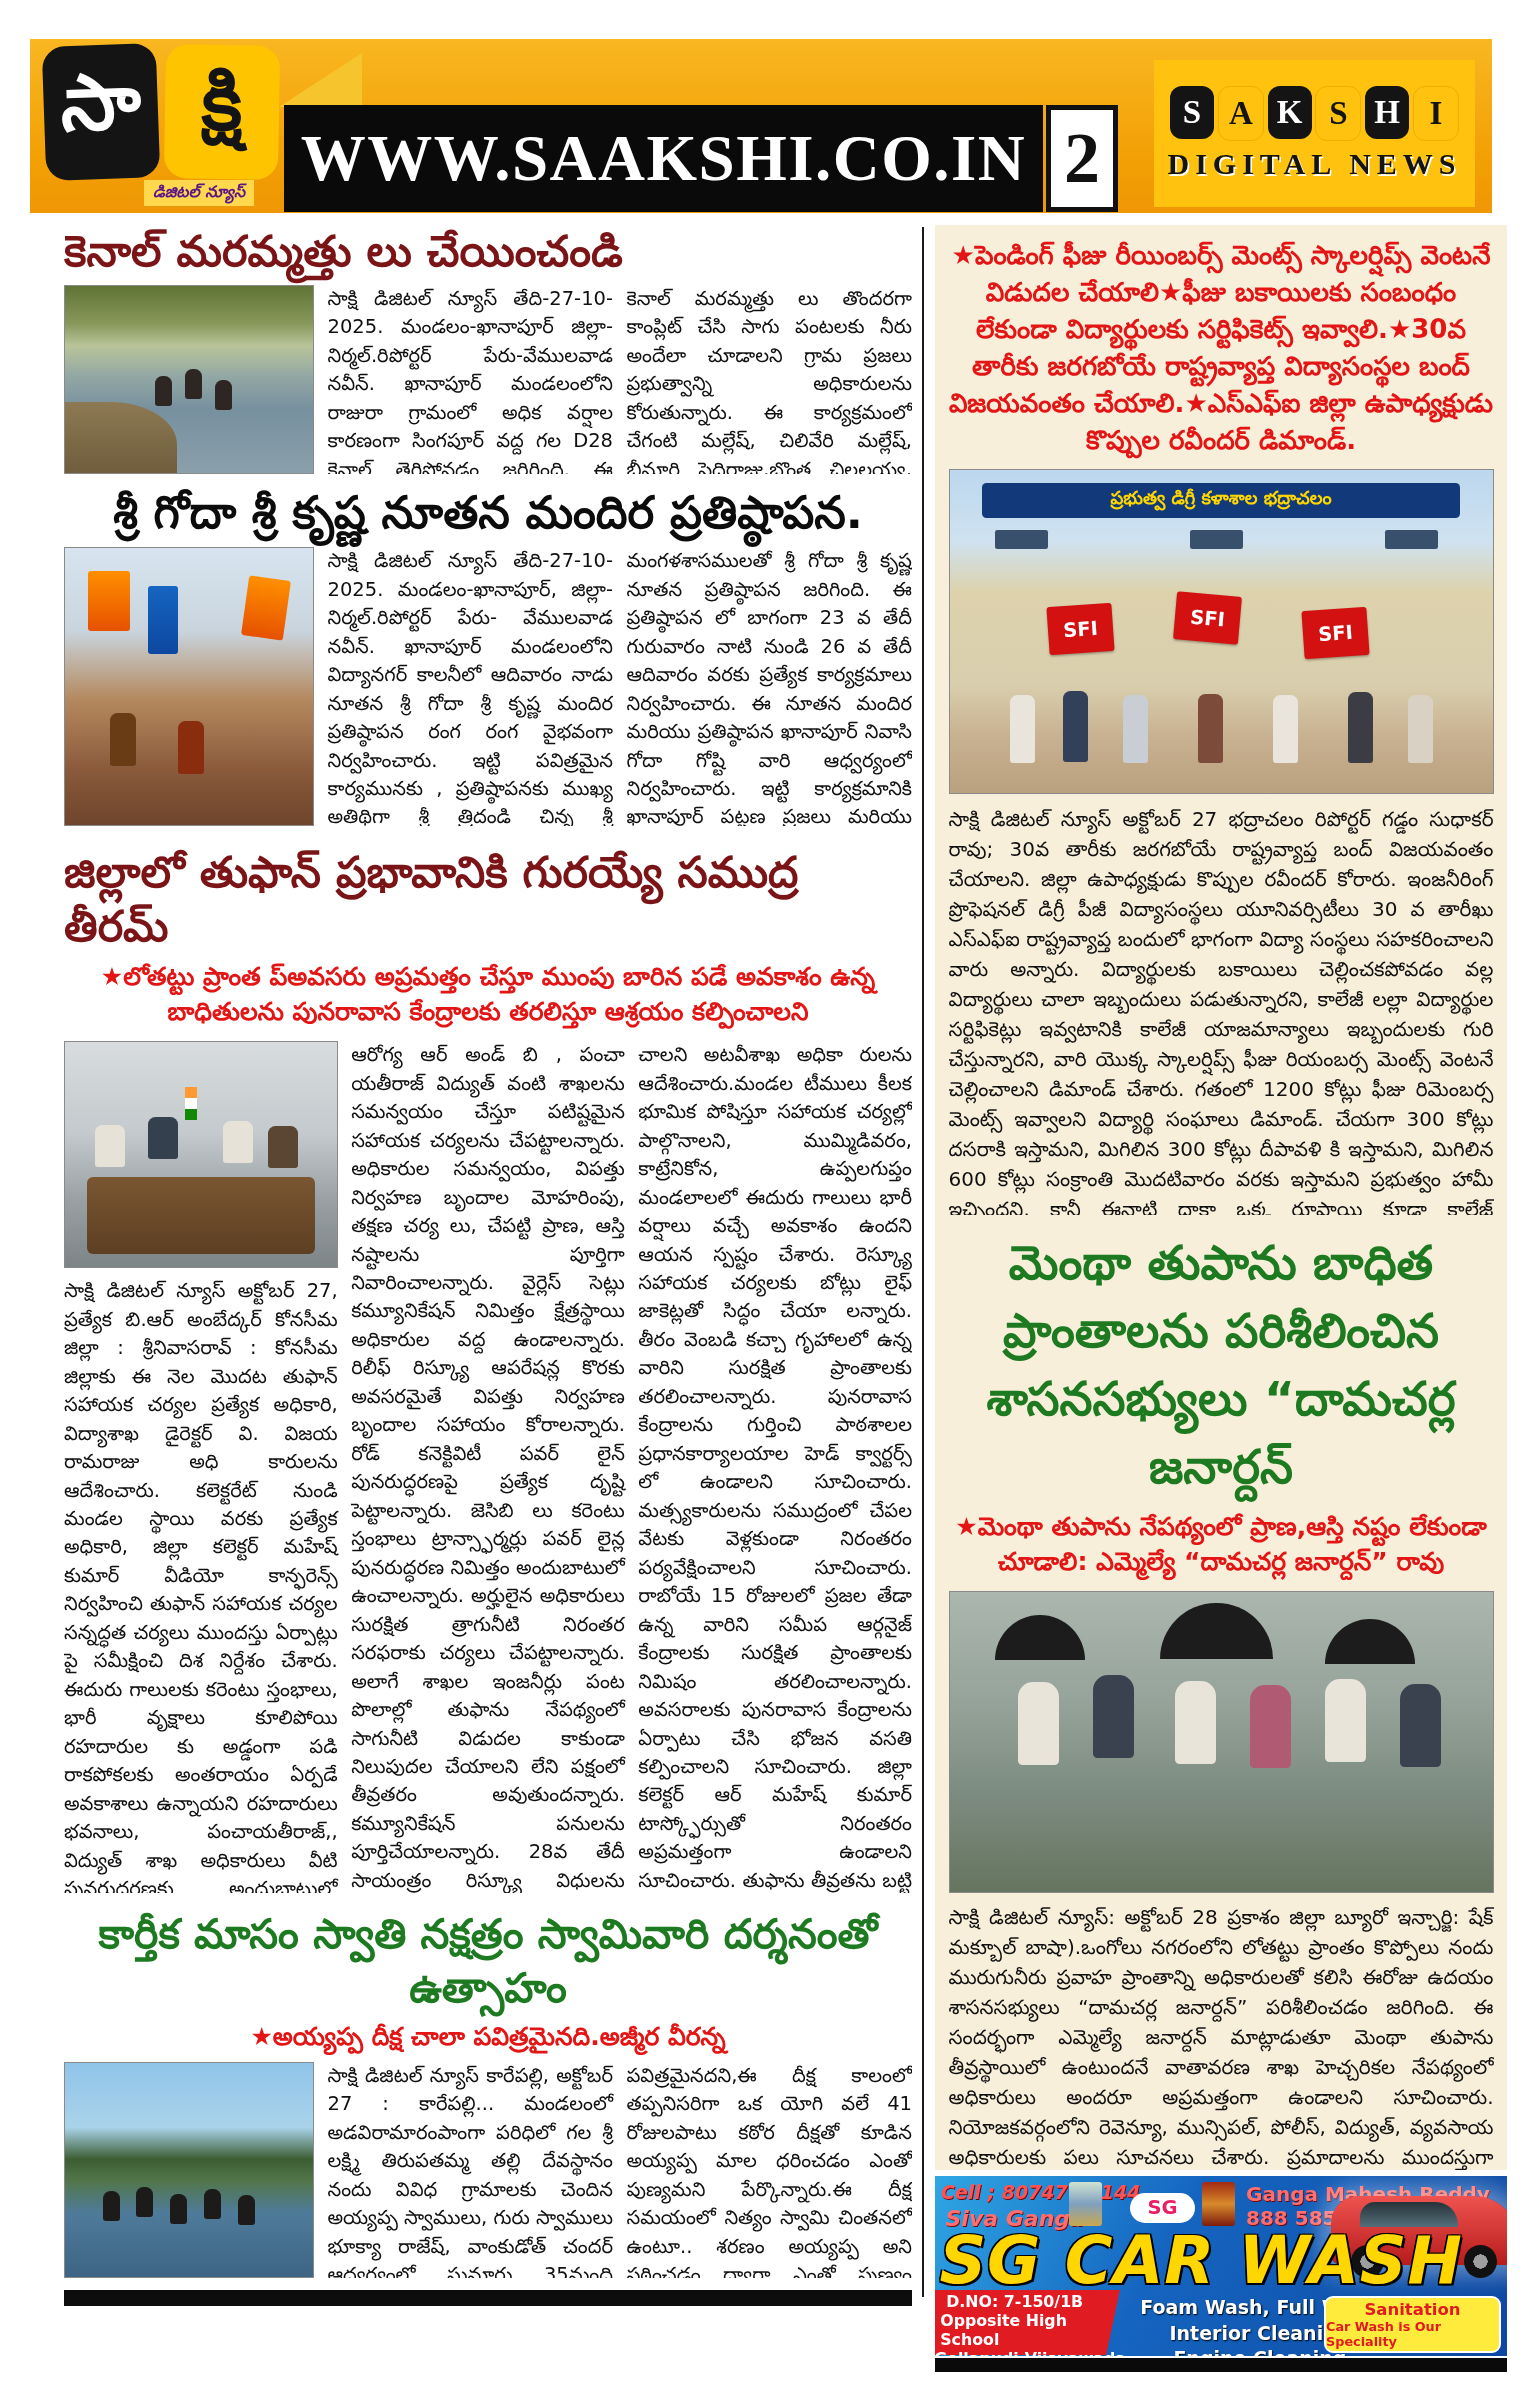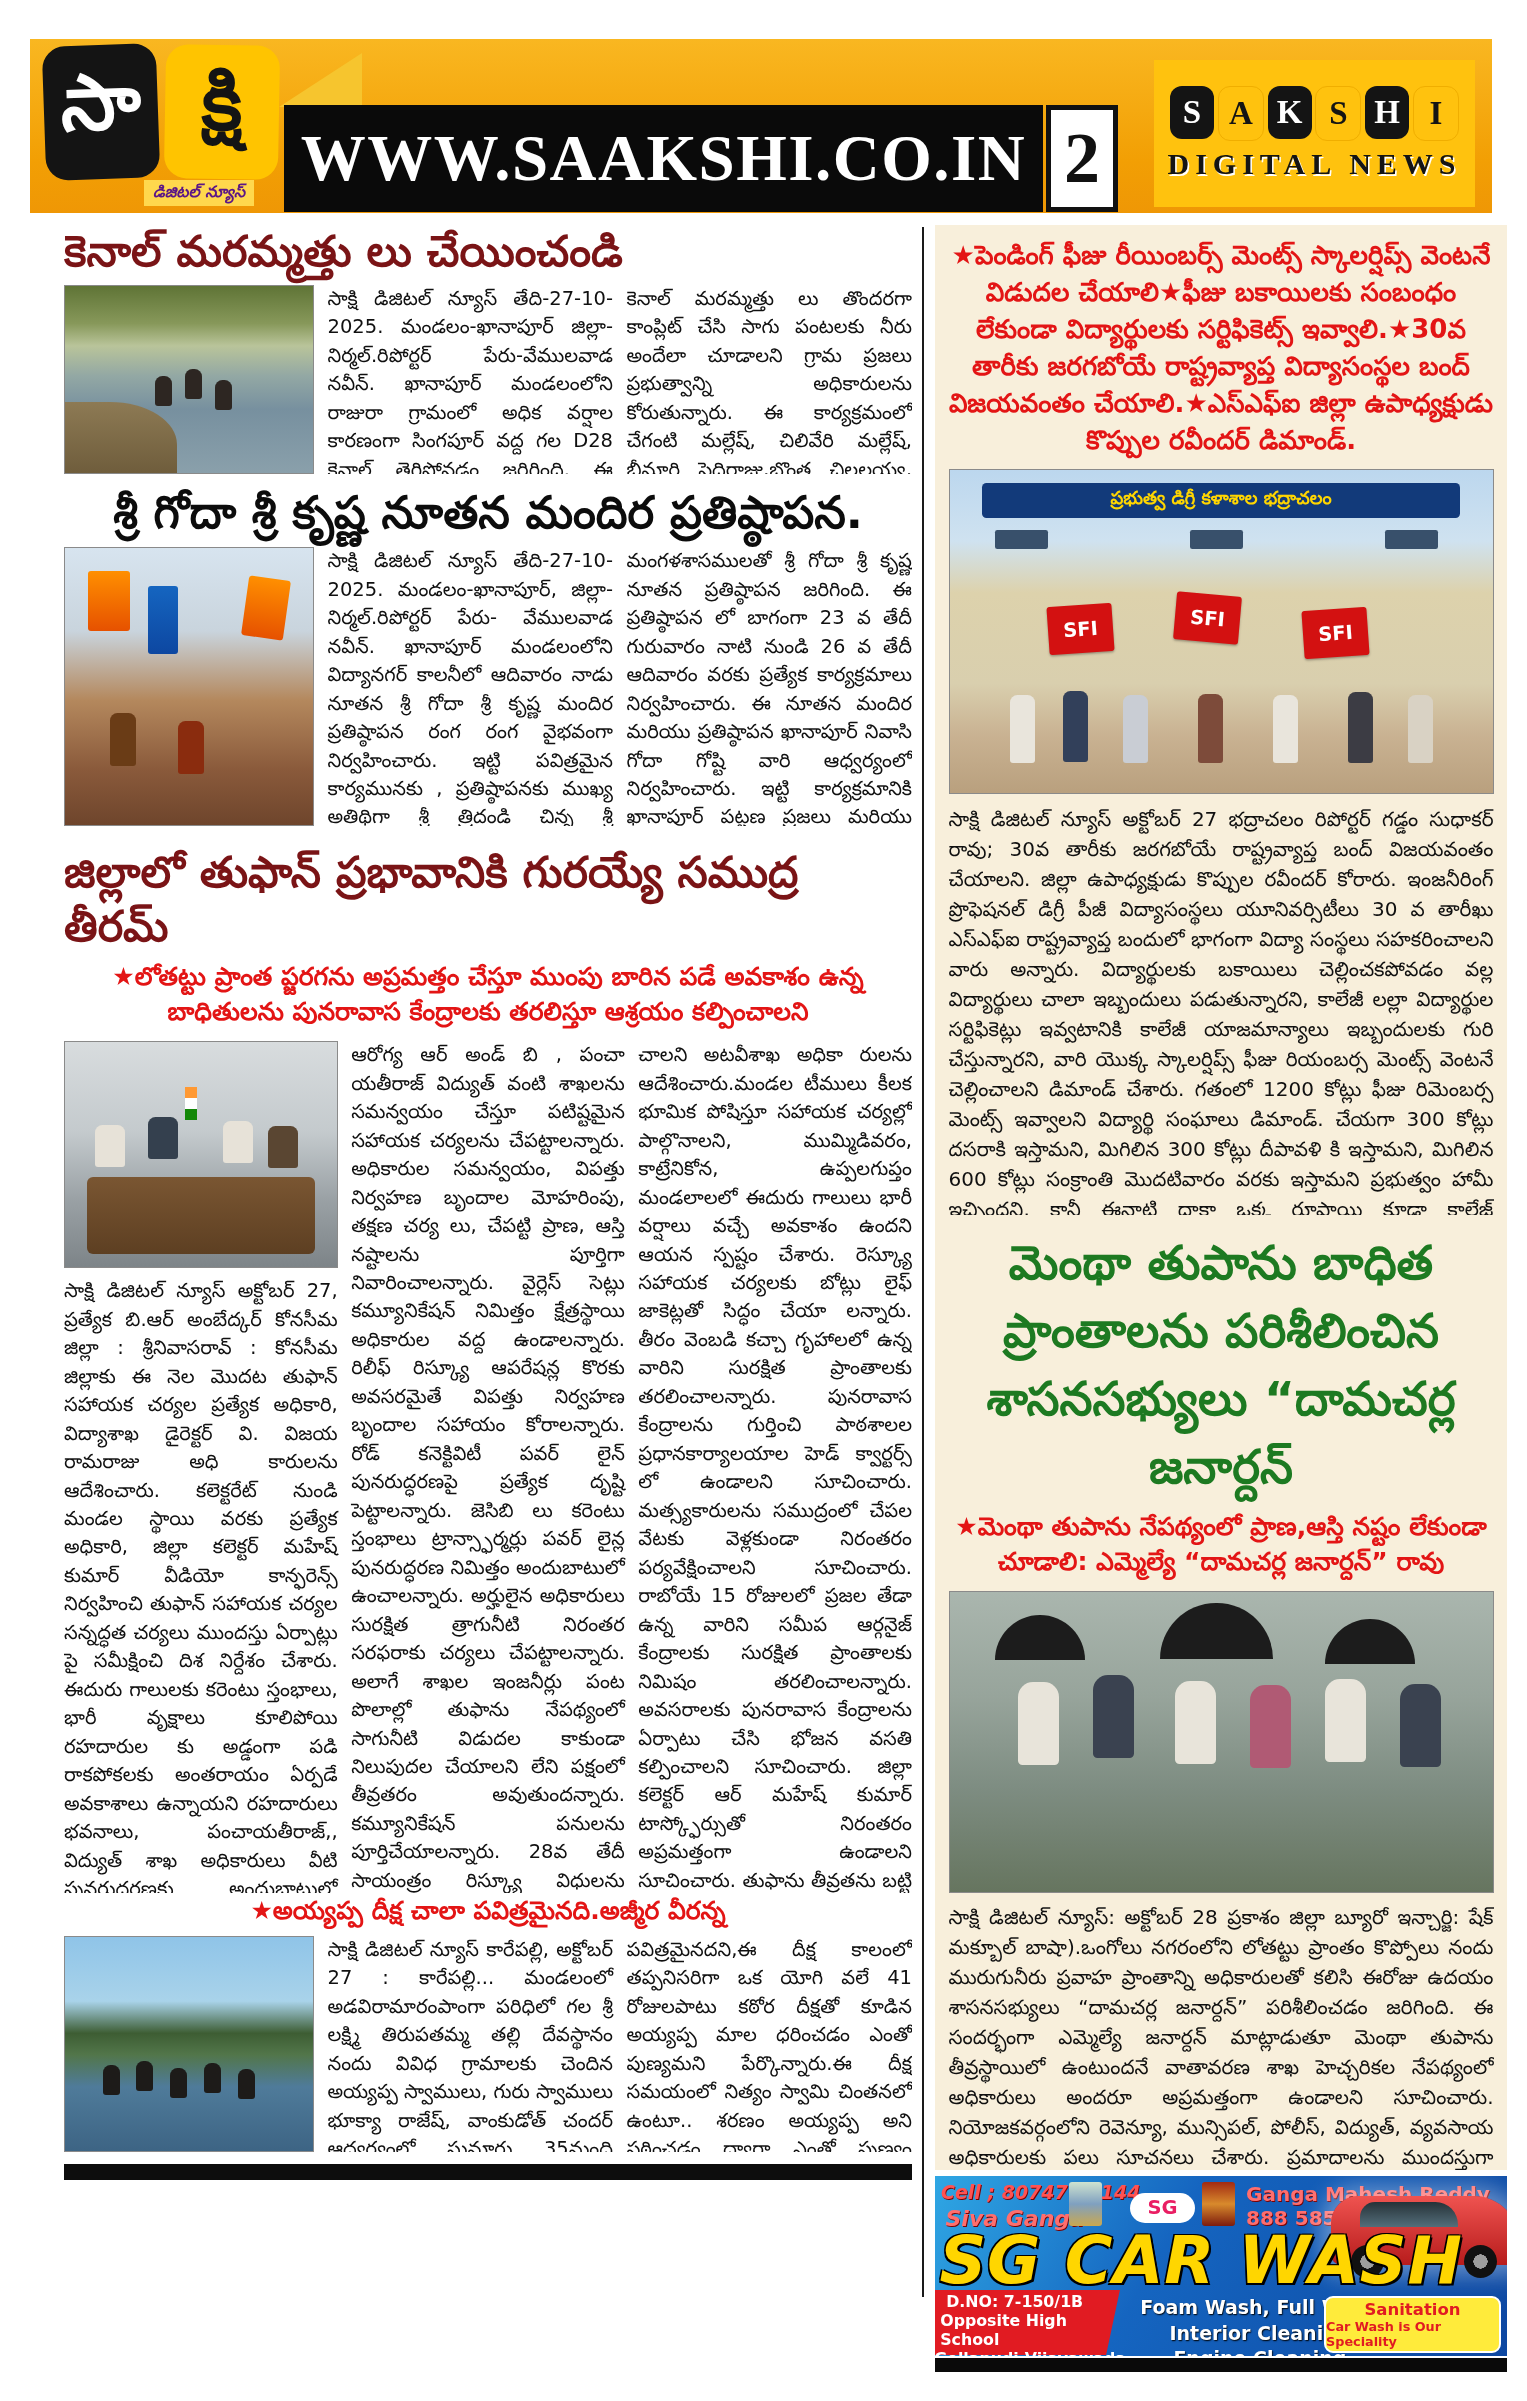--- a/index.html
+++ b/index.html
@@ -153,37 +153,38 @@
         <div class="flag-blue" style="left:83px;top:38px;"></div>
         <div class="flag-orange" style="left:180px;top:30px;transform:rotate(8deg);"></div>
         <div class="person-dot" style="left:45px;top:165px;width:25.5px;height:53px;background:#6a3c16;"></div>
         <div class="person-dot" style="left:113px;top:173px;width:25.5px;height:53px;background:#8a2c0e;"></div>
       </div>
       <div class="bodytext">సాక్షి డిజిటల్ న్యూస్ తేది-27-10-2025. మండలం-ఖానాపూర్, జిల్లా-నిర్మల్.రిపోర్టర్ పేరు- వేములవాడ నవీన్. ఖానాపూర్ మండలంలోని విద్యానగర్ కాలనీలో ఆదివారం నాడు నూతన శ్రీ గోదా శ్రీ కృష్ణ మందిర ప్రతిష్ఠాపన రంగ రంగ వైభవంగా నిర్వహించారు. ఇట్టి పవిత్రమైన కార్యమునకు , ప్రతిష్ఠాపనకు ముఖ్య అతిథిగా శ్రీ త్రిదండి చిన్న శ్రీ మాన్నారాయణ రామానుజ జీయర్ స్వామి వారి ప్రత్యక్ష పర్యవేక్షణలో శ్రీ ఉవే శ్రీమాన్ ఎస్. వి. కె శ్రీనివాస రాఘవాచార్య స్వామి వారి</div>
       <div class="bodytext">మంగళశాసములతో శ్రీ గోదా శ్రీ కృష్ణ నూతన ప్రతిష్ఠాపన జరిగింది. ఈ ప్రతిష్ఠాపన లో బాగంగా 23 వ తేదీ గురువారం నాటి నుండి 26 వ తేదీ ఆదివారం వరకు ప్రత్యేక కార్యక్రమాలు నిర్వహించారు. ఈ నూతన మందిర మరియు ప్రతిష్ఠాపన ఖానాపూర్ నివాసి గోదా గోష్టి వారి ఆధ్వర్యంలో నిర్వహించారు. ఇట్టి కార్యక్రమానికి ఖానాపూర్ పట్టణ ప్రజలు మరియు భక్తులు అధిక సంఖ్యలో పాల్గొని ఇట్టి మహోత్తర కార్యక్రమాన్ని విజయవంతం చేశారు.</div>
     </div>
 
     <div class="hl-maroon h3m">జిల్లాలో తుఫాన్ ప్రభావానికి గురయ్యే సముద్ర తీరమ్</div>
-    <div class="subhead-red sub3">★లోతట్టు ప్రాంత ప్జరగను అప్రమత్తం చేస్తూ ముంపు బారిన పడే అవకాశం ఉన్న బాధితులను పునరావాస కేంద్రాలకు తరలిస్తూ ఆశ్రయం కల్పించాలని</div>
+    <div class="subhead-red sub3">★లోతట్టు ప్రాంత ప్అవసరు అప్రమత్తం చేస్తూ ముంపు బారిన పడే అవకాశం ఉన్న బాధితులను పునరావాస కేంద్రాలకు తరలిస్తూ ఆశ్రయం కల్పించాలని</div>
     <div class="article-3col">
       <div class="c3">
         <div class="photo ph-meeting" style="height:225px;margin-bottom:9px;flex:none;">
           <div class="tricolor" style="left:120px;top:45px;"></div>
           <div class="table-top"></div>
           <div class="person-dot" style="left:30px;top:83px;width:30px;height:42px;background:#e7e2d8;"></div>
           <div class="person-dot" style="left:83px;top:75px;width:30px;height:42px;background:#34404e;"></div>
           <div class="person-dot" style="left:158px;top:79px;width:30px;height:42px;background:#e7e2d8;"></div>
           <div class="person-dot" style="left:203px;top:84px;width:30px;height:42px;background:#5a4632;"></div>
         </div>
         <div class="bodytext">సాక్షి డిజిటల్ న్యూస్ అక్టోబర్ 27, ప్రత్యేక బి.ఆర్ అంబేద్కర్ కోనసీమ జిల్లా : శ్రీనివాసరావ్ : కోనసీమ జిల్లాకు ఈ నెల మొదట తుఫాన్ సహాయక చర్యల ప్రత్యేక అధికారి, విద్యాశాఖ డైరెక్టర్ వి. విజయ రామరాజు అధి కారులను ఆదేశించారు. కలెక్టరేట్ నుండి మండల స్థాయి వరకు ప్రత్యేక అధికారి, జిల్లా కలెక్టర్ మహేష్ కుమార్ వీడియో కాన్ఫరెన్స్ నిర్వహించి తుఫాన్ సహాయక చర్యల సన్నద్ధత చర్యలు ముందస్తు ఏర్పాట్లు పై సమీక్షించి దిశ నిర్దేశం చేశారు. ఈదురు గాలులకు కరెంటు స్తంభాలు, భారీ వృక్షాలు కూలిపోయి రహదారుల కు అడ్డంగా పడి రాకపోకలకు అంతరాయం ఏర్పడే అవకాశాలు ఉన్నాయని రహదారులు భవనాలు, పంచాయతీరాజ్,, విద్యుత్ శాఖ అధికారులు వీటి పునరుద్ధరణకు అందుబాటులో ఉండాలని సూచించారు. ముందస్తుగా గ్రామాలలో కమ్యూనికేషన్, వైద్య సప్లై వ్యవస్థలు పని చేసేటట్లు పునరుద్ధరణ చర్యలు చేపట్టాలని. విద్యుత్, త్రాగునీరు, రోడ్లు, చెలిమెలు వంటి సేవల అందుబాటు లోఉండేలా పునరుద్ధరణకు ప్రత్యేక చొరవ చూపాలన్నారు. పరిస్థితిని అధికారులు ఎప్పటికప్పుడు పర్యవేక్షిస్తూ, తదనుగుణంగా యుద్ధప్రాతిపదికన చర్యలు చేపట్టాలని.రెవెన్యూ, పోలీస్ పంచా యతీరాజ్, ఆర్డబ్ల్యూఎస్ వైద్య</div>
       </div>
       <div class="c3 bodytext">ఆరోగ్య ఆర్ అండ్ బి , పంచా యతీరాజ్ విద్యుత్ వంటి శాఖలను సమన్వయం చేస్తూ పటిష్టమైన సహాయక చర్యలను చేపట్టాలన్నారు. అధికారుల సమన్వయం, విపత్తు నిర్వహణ బృందాల మోహరింపు, తక్షణ చర్య లు, చేపట్టి ప్రాణ, ఆస్తి నష్టాలను పూర్తిగా నివారించాలన్నారు. వైర్లెస్ సెట్లు కమ్యూనికేషన్ నిమిత్తం క్షేత్రస్థాయి అధికారుల వద్ద ఉండాలన్నారు. రిలీఫ్ రిస్క్యూ ఆపరేషన్ల కొరకు అవసరమైతే విపత్తు నిర్వహణ బృందాల సహాయం కోరాలన్నారు. రోడ్ కనెక్టివిటీ పవర్ లైన్ పునరుద్ధరణపై ప్రత్యేక దృష్టి పెట్టాలన్నారు. జెసిబి లు కరెంటు స్తంభాలు ట్రాన్స్ఫార్మర్లు పవర్ లైన్ల పునరుద్ధరణ నిమిత్తం అందుబాటులో ఉంచాలన్నారు. అర్హులైన అధికారులు సురక్షిత త్రాగునీటి నిరంతర సరఫరాకు చర్యలు చేపట్టాలన్నారు. అలాగే శాఖల ఇంజనీర్లు పంట పొలాల్లో తుఫాను నేపథ్యంలో సాగునీటి విడుదల కాకుండా నిలుపుదల చేయాలని లేని పక్షంలో తీవ్రతరం అవుతుందన్నారు. కమ్యూనికేషన్ పనులను పూర్తిచేయాలన్నారు. 28వ తేదీ సాయంత్రం రిస్క్యూ విధులను నిర్ధారణ చేసుకోవాలన్నారు. కూలడానికి సిద్ధం గా ఉన్న భారీ వృక్షాలను గుర్తించి తొలగించాలని సూచించారు.</div>
       <div class="c3 bodytext">చాలని అటవీశాఖ అధికా రులను ఆదేశించారు.మండల టీములు కీలక భూమిక పోషిస్తూ సహాయక చర్యల్లో పాల్గొనాలని, ముమ్మిడివరం, కాట్రేనికోన, ఉప్పలగుప్తం మండలాలలో ఈదురు గాలులు భారీ వర్షాలు వచ్చే అవకాశం ఉందని ఆయన స్పష్టం చేశారు. రెస్క్యూ సహాయక చర్యలకు బోట్లు లైఫ్ జాకెట్లతో సిద్ధం చేయా లన్నారు. తీరం వెంబడి కచ్చా గృహాలలో ఉన్న వారిని సురక్షిత ప్రాంతాలకు తరలించాలన్నారు. పునరావాస కేంద్రాలను గుర్తించి పాఠశాలల ప్రధానకార్యాలయాల హెడ్ క్వార్టర్స్ లో ఉండాలని సూచించారు. మత్స్యకారులను సముద్రంలో చేపల వేటకు వెళ్లకుండా నిరంతరం పర్యవేక్షించాలని సూచించారు. రాబోయే 15 రోజులలో ప్రజల తేడా ఉన్న వారిని సమీప ఆర్గనైజ్ కేంద్రాలకు సురక్షిత ప్రాంతాలకు నిమిషం తరలించాలన్నారు. అవసరాలకు పునరావాస కేంద్రాలను ఏర్పాటు చేసి భోజన వసతి కల్పించాలని సూచించారు. జిల్లా కలెక్టర్ ఆర్ మహేష్ కుమార్ టాస్క్ఫోర్సుతో నిరంతరం అప్రమత్తంగా ఉండాలని సూచించారు. తుఫాను తీవ్రతను బట్టి గృహాల శిబిరాల సంఖ్య పెంచేందుకు తీరం వెంబడి సుమారు 10 వేల మందిని తరలించనున్నారు.</div>
     </div>
 
+    <div class="hl-green h4m">కార్తీక మాసం స్వాతి నక్షత్రం స్వామివారి దర్శనంతో ఉత్సాహం</div>
     <div class="subhead-red sub4">★అయ్యప్ప దీక్ష చాలా పవిత్రమైనది.అజ్మీర వీరన్న</div>
     <div class="article-row a4">
       <div class="photo ph-pond">
         <div class="person-dot" style="left:38px;top:128px;background:#1d1b19;"></div>
         <div class="person-dot" style="left:71px;top:124px;background:#1d1b19;"></div>
         <div class="person-dot" style="left:105px;top:131px;background:#1d1b19;"></div>
         <div class="person-dot" style="left:139px;top:126px;background:#1d1b19;"></div>
         <div class="person-dot" style="left:173px;top:132px;background:#1d1b19;"></div>
       </div>
       <div class="bodytext">సాక్షి డిజిటల్ న్యూస్ కారేపల్లి, అక్టోబర్ 27  :  కారేపల్లి... మండలంలో అడవిరామారంపాంగా పరిధిలో గల శ్రీ లక్ష్మి తిరుపతమ్మ తల్లి దేవస్థానం నందు వివిధ గ్రామాలకు చెందిన అయ్యప్ప స్వాములు, గురు స్వాములు భూక్యా రాజేష్, వాంకుడోత్ చందర్ ఆధ్వర్యంలో సుమారు 35మంది స్వాములు మాల ధరించి ఈ పీఠాన్ని ఏర్పాటు చేశారు. ఈ సందర్భంగా వీరన్న మాట్లాడుతూ... అయ్యప్ప దీక్ష చాలా</div>

